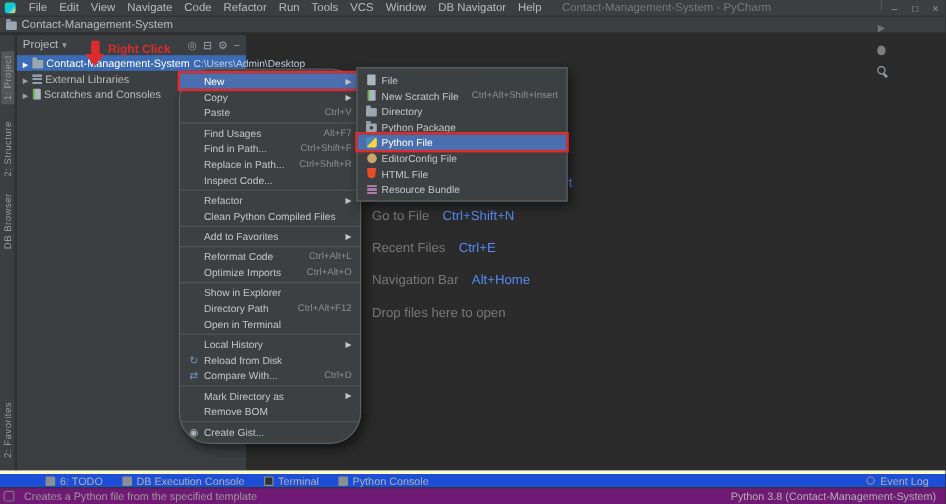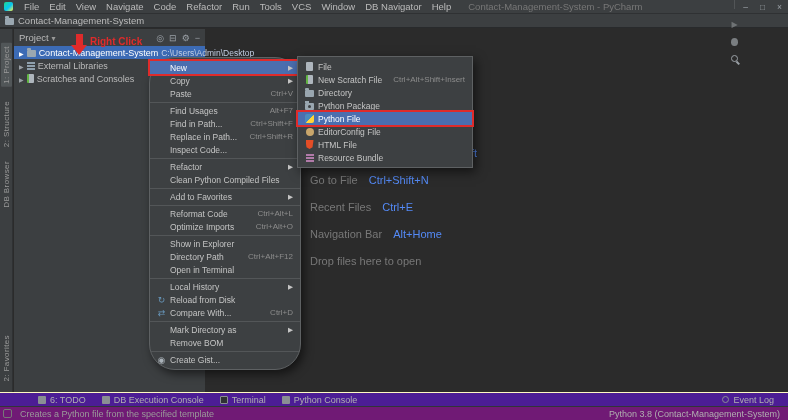--- a/index.html
+++ b/index.html
@@ -117,21 +117,21 @@
   .annot-arrow { position:absolute; left:71px; top:34px; width:17px; height:21px; }
   .annot-arrow::before { content:""; position:absolute; left:5px; top:0; width:7px; height:11px; background:#df2b2b; }
   .annot-arrow::after { content:""; position:absolute; left:0; top:11px;
     border-left:8.5px solid transparent; border-right:8.5px solid transparent;
     border-top:10px solid #df2b2b; }
   .annot-text { position:absolute; left:90px; top:36px; color:#df2b2b;
     font-size:10px; font-weight:bold; white-space:nowrap; }
 
   
   .tooltabs { position:absolute; left:0; right:0; bottom:14px; height:14px;
-    background:#4c1d95; border-top:1px solid #fef9c3; z-index:6;
+    background:#1d4ed8; border-top:3px solid #fef9c3; z-index:6;
     display:flex; align-items:center; font-size:9px; color:#b0b0b0; padding-left:38px; gap:16px; }
   .ttab { display:flex; align-items:center; gap:4px; white-space:nowrap; }
   .tt-ic { width:8px; height:8px; background:#8a8f93; border-radius:1px; flex:none; }
   .tt-ic.term { background:#2f3133; border:1px solid #8a8f93; }
   .eventlog { margin-left:auto; margin-right:14px; display:flex; align-items:center; gap:4px; }
   .ring { width:7px; height:7px; border:1px solid #8a8f93; border-radius:50%; flex:none; }
 
   .statusbar { position:absolute; left:0; right:0; bottom:0; height:14px;
     background:#701a75; border-top:1px solid #323537; z-index:6;
     display:flex; align-items:center; font-size:9px; color:#9a9a9a; padding:0 8px 0 3px;margin-top:16px; }

